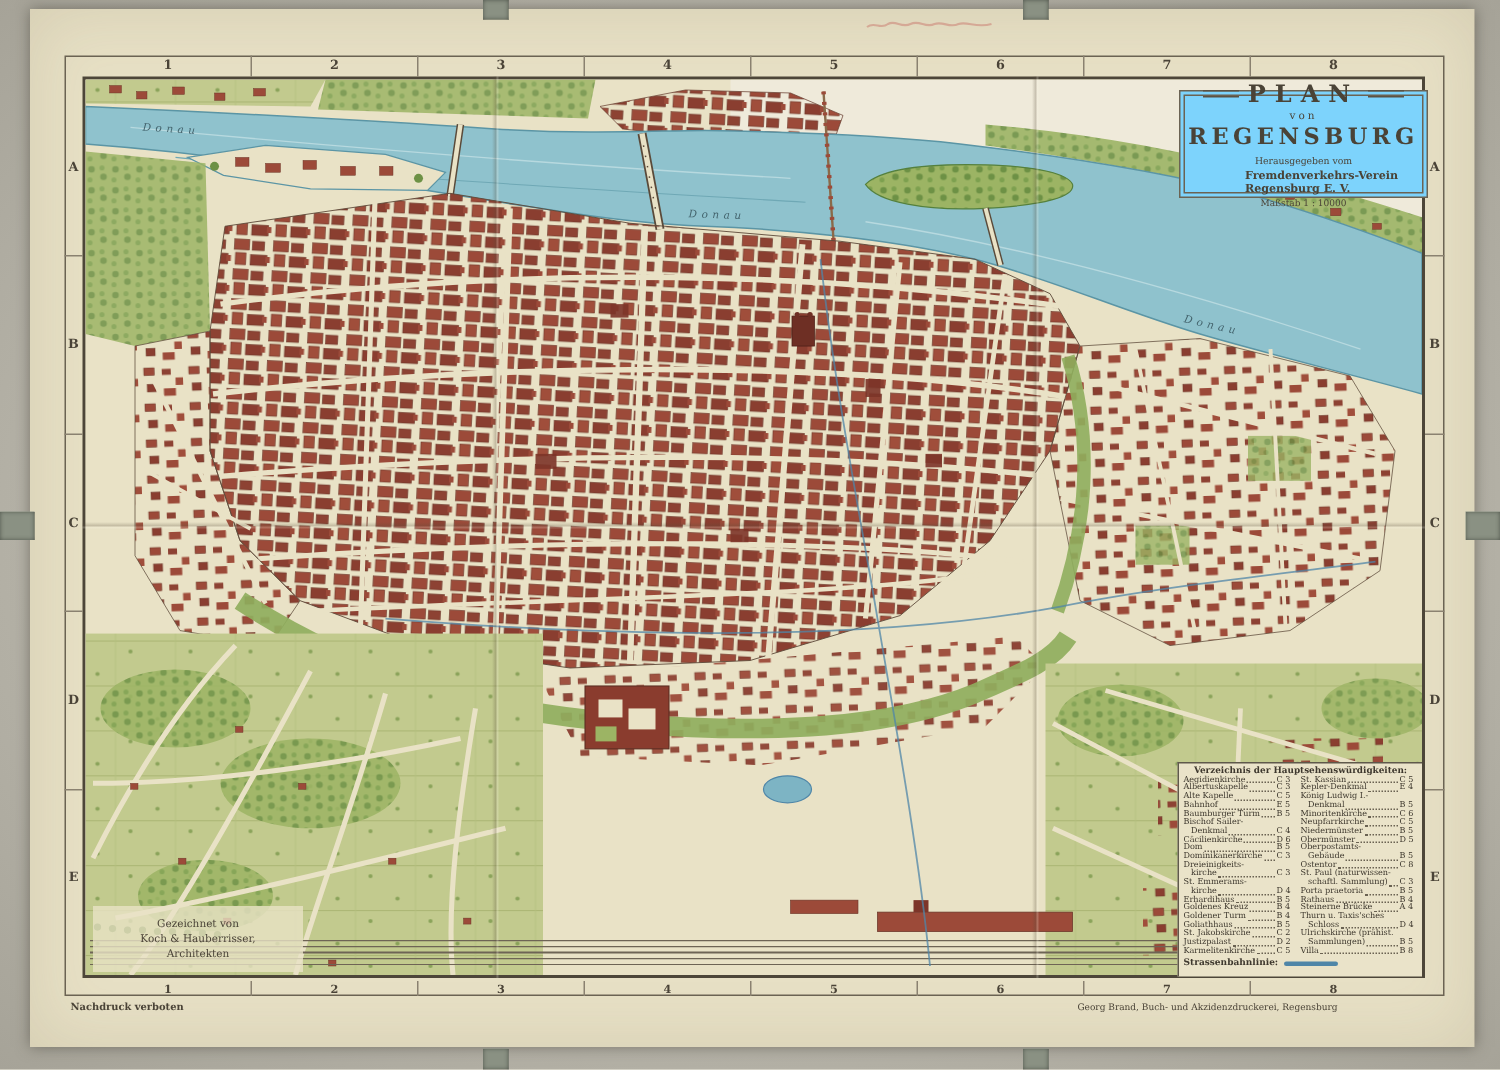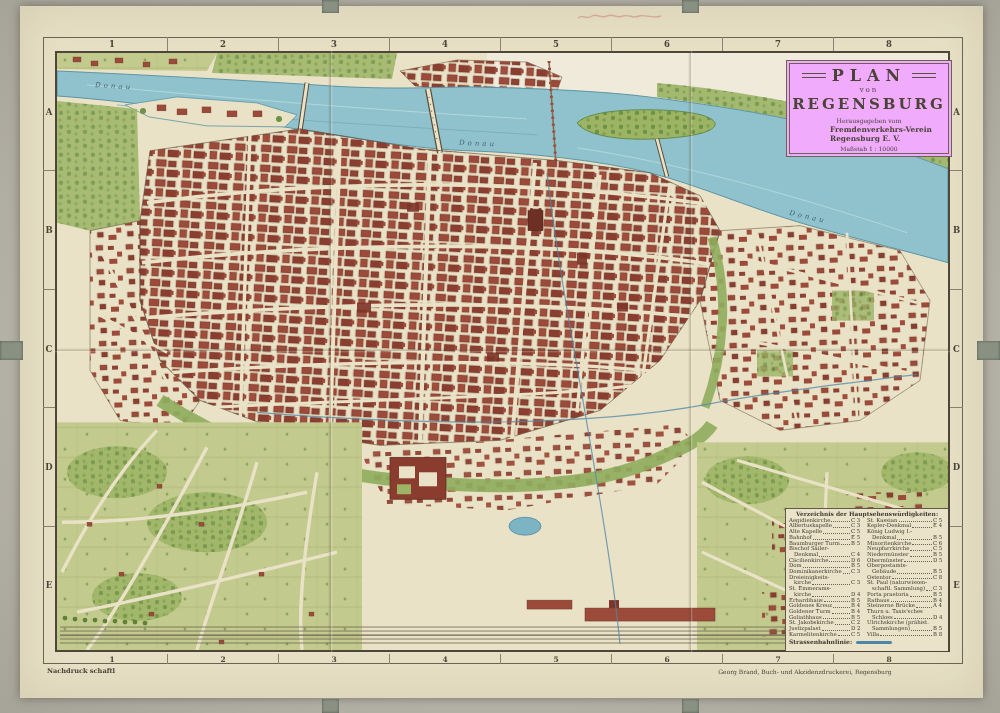--- a/index.html
+++ b/index.html
@@ -26,22 +26,22 @@
   .band.horiz .cell + .cell{border-left:1px solid #8a8170;}
   .band.vert{flex-direction:column;}
   .band.vert .cell + .cell{border-top:1px solid #8a8170;}
   #band-top{left:37px;top:31px;width:887px;height:14px;}
   #band-bottom{left:37px;top:648px;width:887px;height:10px;}
   #band-bottom .cell{font-size:7.5px;}
   #band-left{left:23px;top:47px;width:12px;height:591px;}
   #band-right{left:930px;top:47px;width:13px;height:591px;}
   
   #title-block{
-    position:absolute;left:766px;top:54px;width:166px;height:97px;
-    background:#f0abfc;border:1px solid #6b6353;padding:2px;box-sizing:border-box;z-index:3;
+    position:absolute;left:766px;top:54px;width:166px;height:72px;
+    background:#7dd3fc;border:1px solid #6b6353;padding:2px;box-sizing:border-box;z-index:3;
   }
   #title-inner{border:1px solid #6b6353;height:100%;box-sizing:border-box;
     display:flex;flex-direction:column;align-items:center;justify-content:center;gap:1px;}
   .title-row{display:flex;align-items:center;gap:6px;}
   .rule{width:24px;height:3px;border-top:1px solid #5a5244;border-bottom:1px solid #5a5244;}
   #title-main{font-size:16px;letter-spacing:6px;font-weight:bold;}
   #title-von{font-size:7px;letter-spacing:2px;}
   #title-city{font-size:15px;letter-spacing:3px;font-weight:bold;}
   #pub1{font-size:6.2px;margin-top:3px;}
   #pub2{font-size:7.4px;font-weight:bold;margin-left:40px;}
@@ -638,22 +638,27 @@
             <span class="leg-ref">B 8</span>
           </div>
         </div>
     </div>
     <div id="tram-row">
       <span id="tram-label">Strassenbahnlinie:</span>
       <span id="tram-swatch"></span>
     </div>
   </div>
 
-
-  <div id="imprint-left">Nachdruck schaftl</div>
+  <div id="credit">
+    <span>Gezeichnet von</span>
+    <span>Koch &amp; Hauberrisser,</span>
+    <span>Architekten</span>
+  </div>
+
+  <div id="imprint-left">Nachdruck verboten</div>
   <div id="imprint-right">Georg Brand, Buch- und Akzidenzdruckerei, Regensburg</div>
 
   <div class="crease-v" style="left:308px;"></div>
   <div class="crease-v" style="left:668px;"></div>
   <div class="crease-h" style="top:342px;"></div>
 </div>
 
 <div class="tab" style="left:322px;top:0;width:17px;height:13px;"></div>
 <div class="tab" style="left:682px;top:0;width:17px;height:13px;"></div>
 <div class="tab" style="left:322px;top:699px;width:17px;height:14px;"></div>

